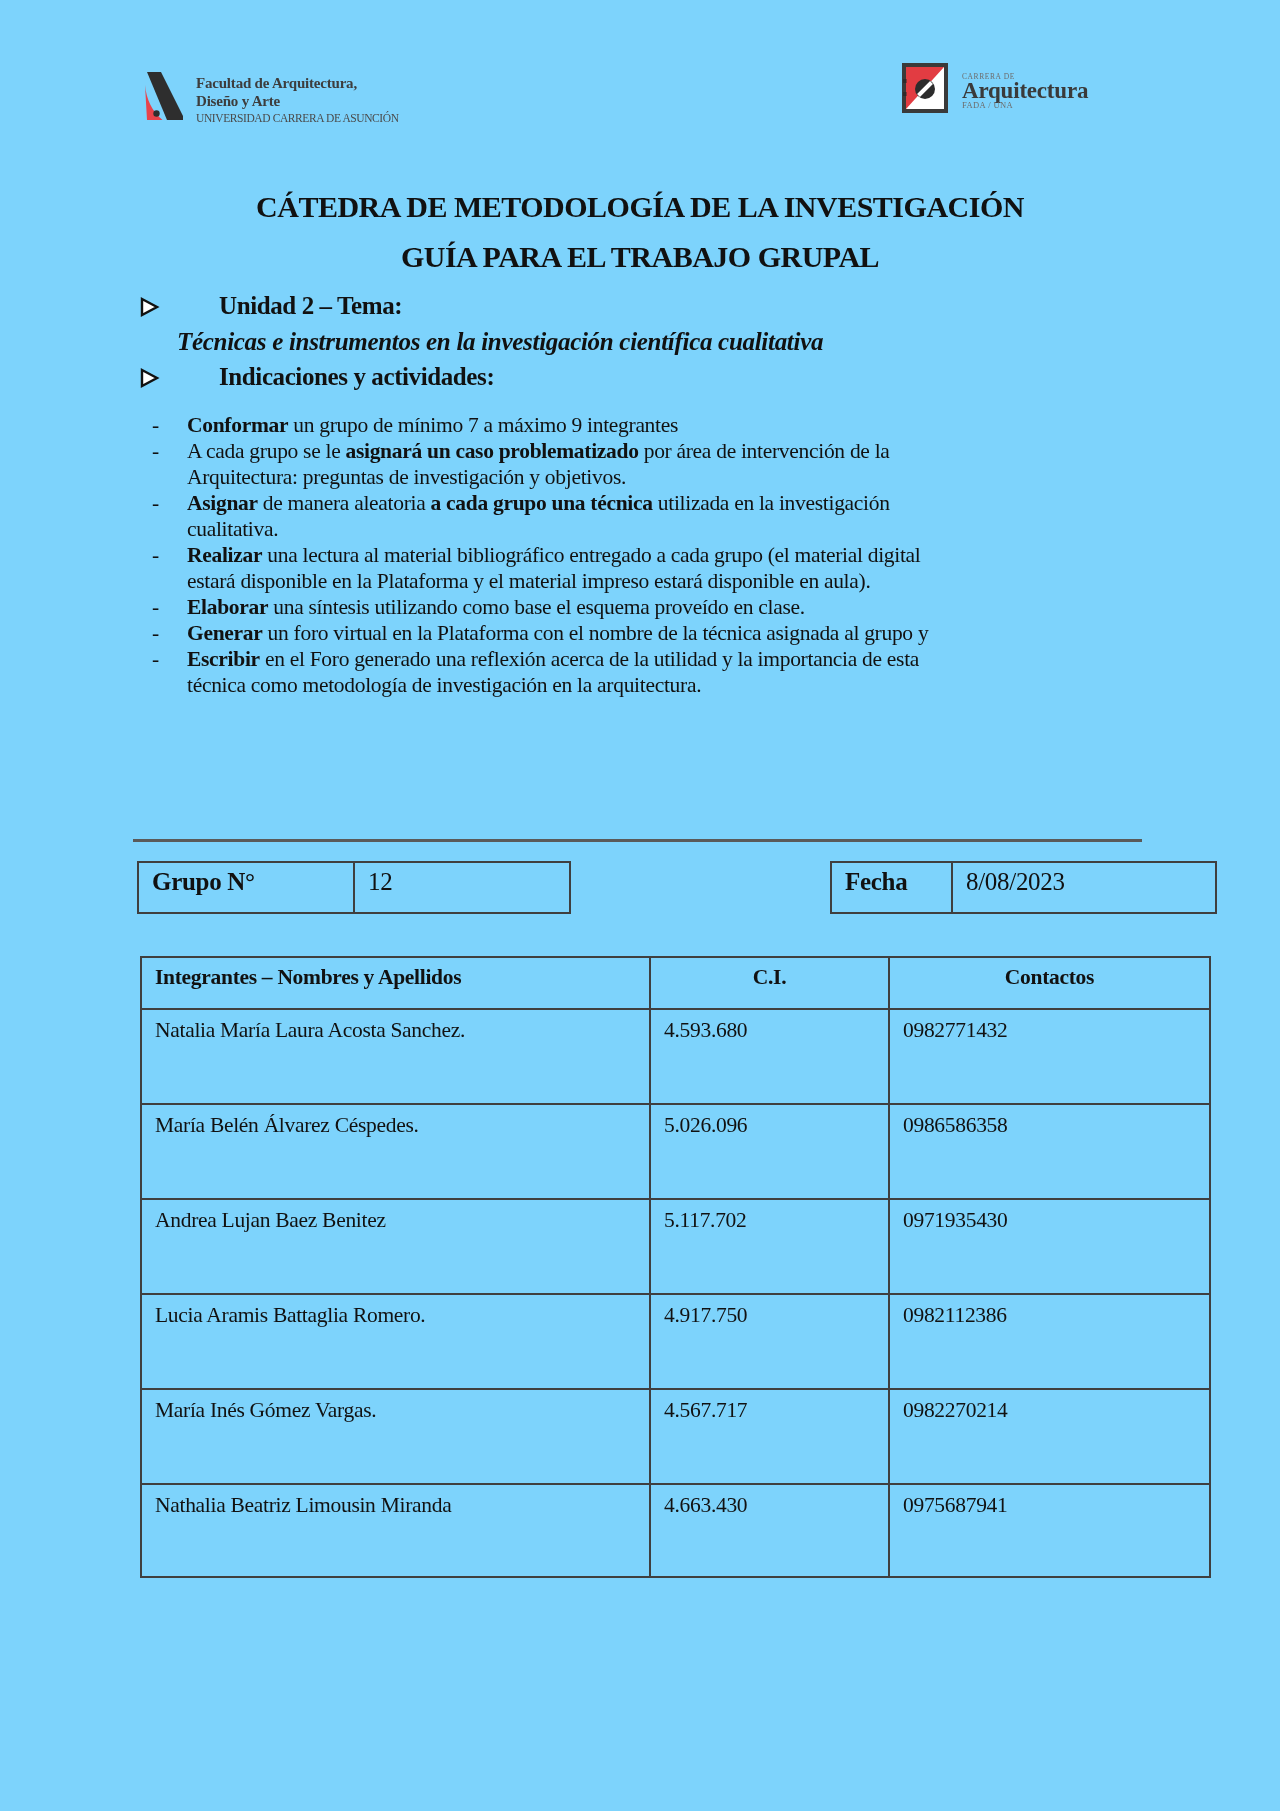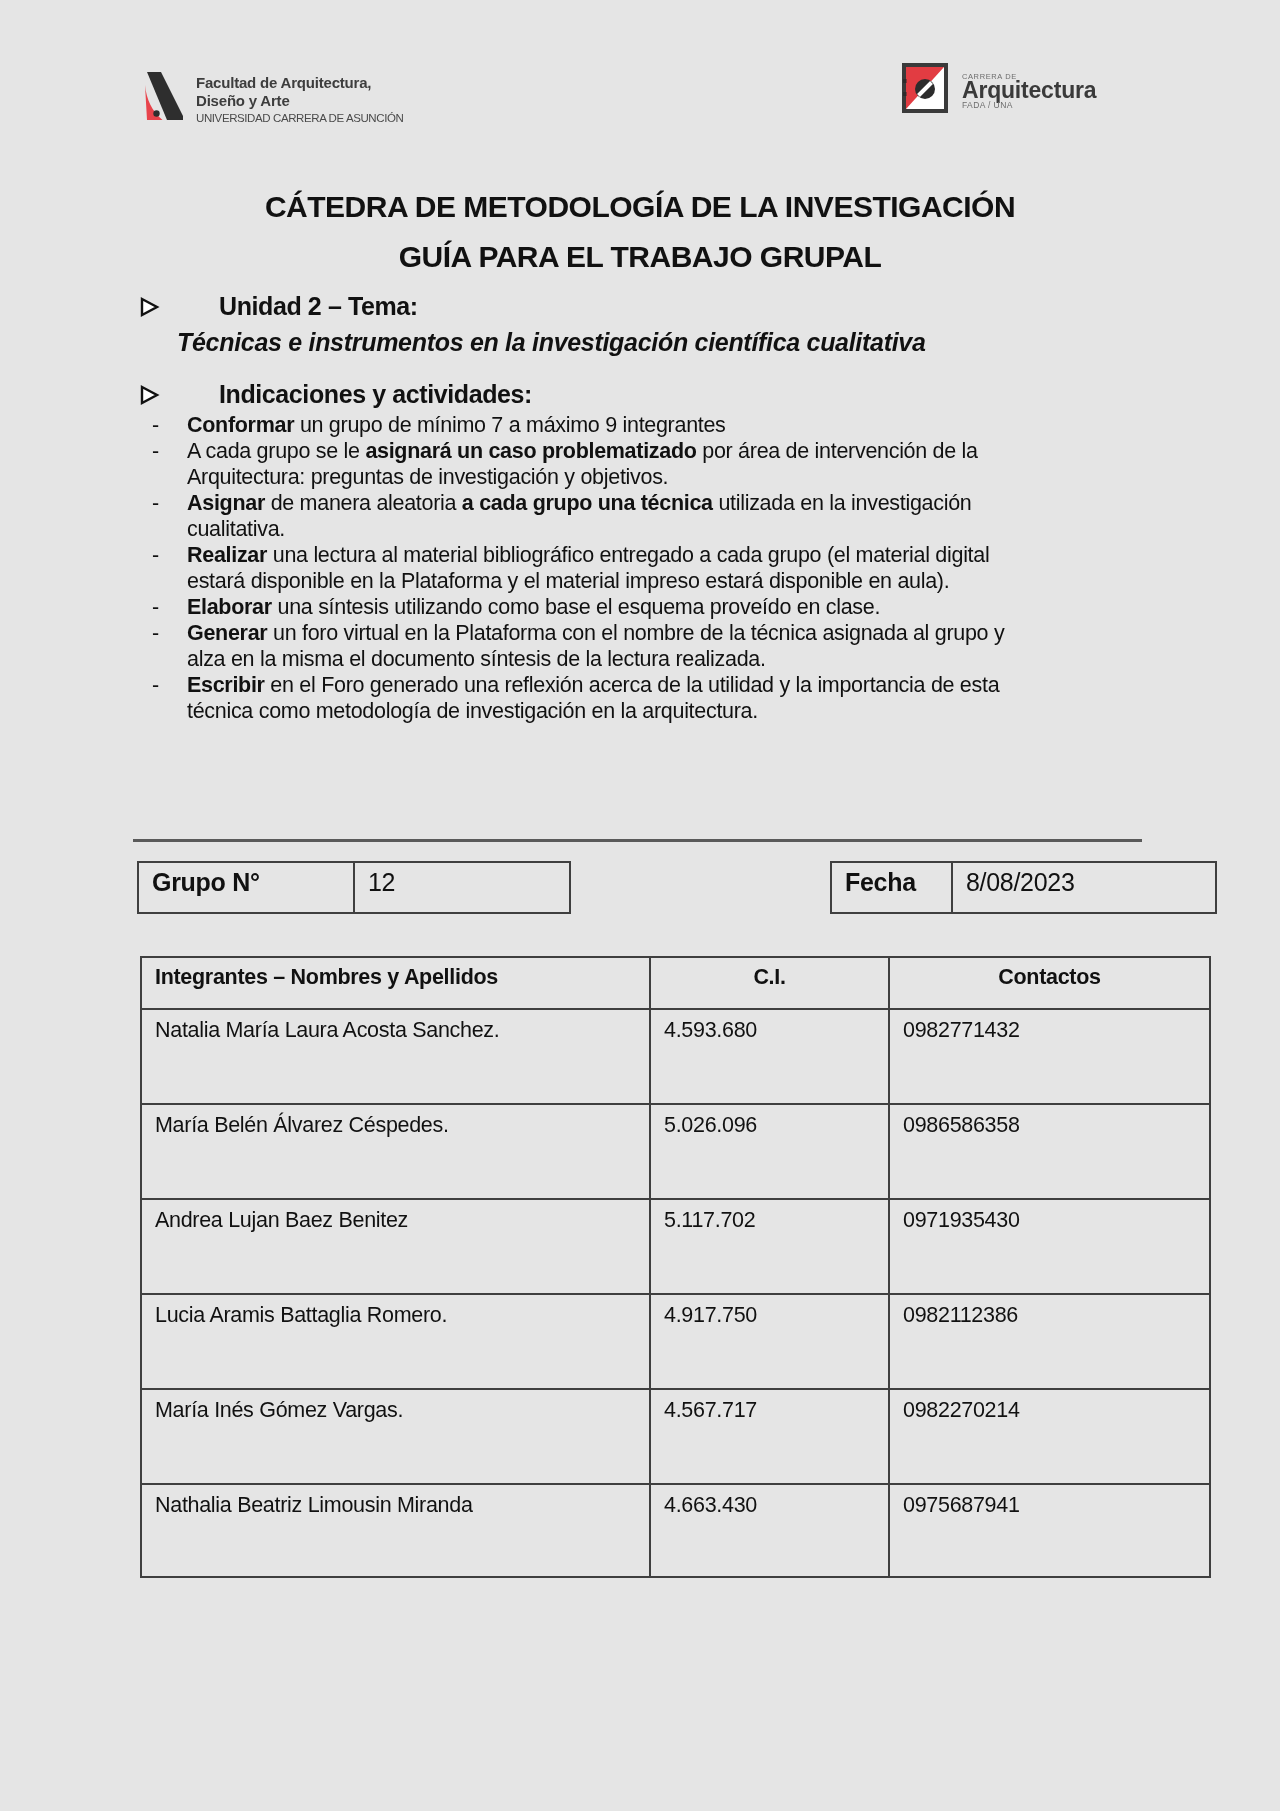--- a/index.html
+++ b/index.html
@@ -1,39 +1,39 @@
 <!DOCTYPE html>
 <html><head>
 <meta charset="utf-8">
 <style>
   html,body{margin:0;padding:0;background:#888;}
   .page{
-    position:relative;width:1280px;height:1811px;margin:0 auto;background:#e5e5e5;
-    font-family:Liberation Sans, sans-serif;color:#111;overflow:hidden;
+    position:relative;width:1280px;height:1811px;margin:0 auto;background:#7dd3fc;
+    font-family:Liberation Serif, serif;color:#111;overflow:hidden;
   }
   
   .logo-left{position:absolute;left:137px;top:72px;display:flex;align-items:flex-start;}
   .logo-left .mark{width:46px;height:48px;}
   .logo-left .ltext{margin-left:13px;padding-top:2px;}
   .lt1,.lt2{font-weight:bold;font-size:15px;line-height:18px;color:#3d3d3d;letter-spacing:-0.2px;}
   .lt3{font-size:11.5px;line-height:15px;color:#4a4a4a;letter-spacing:-0.4px;margin-top:1px;}
   .logo-right{position:absolute;left:902px;top:63px;display:flex;align-items:center;}
   .logo-right .mark{width:46px;height:50px;}
   .logo-right .rtext{margin-left:14px;padding-top:6px;}
   .rt1{font-size:7.5px;color:#6d6d6d;letter-spacing:0.6px;line-height:9px;}
   .rt2{font-size:23px;font-weight:bold;color:#3a3a3a;line-height:19px;letter-spacing:-0.2px;}
   .rt3{font-size:8.5px;color:#6d6d6d;line-height:11px;letter-spacing:0.4px;}
   
   .title1,.title2{position:absolute;left:0;width:100%;text-align:center;font-weight:bold;font-size:30px;letter-spacing:-0.5px;}
   .title1{top:190px;}
   .title2{top:240px;}
   
   .sec{position:absolute;left:140px;display:flex;align-items:flex-start;gap:44px;}
   .sec-unidad{top:292px;}
-  .sec-indic{top:380px;}
+  .sec-indic{top:363px;}
   .arrow{width:20px;height:22px;margin-top:4px;flex:0 0 auto;}
   .sec .h{font-weight:bold;font-size:25px;margin-left:15px;letter-spacing:-0.4px;}
   .theme{position:absolute;left:177px;top:328px;font-style:italic;font-weight:bold;font-size:25px;letter-spacing:-0.3px;}
   
   .dash-list{position:absolute;left:152px;top:412px;width:980px;font-size:21.5px;line-height:26px;letter-spacing:-0.3px;}
   .dash-item{display:flex;}
   .dash{flex:0 0 35px;}
   .dash-text{flex:1 1 auto;}
   .b{font-weight:bold;}
   
@@ -127,21 +127,21 @@
     <div class="dash-item">
       <span class="dash">-</span>
       <div class="dash-text"><span class="b">Realizar</span><span> una lectura al material bibliográfico entregado a cada grupo (el material digital</span><br><span>estará disponible en la Plataforma y el material impreso estará disponible en aula).</span></div>
     </div>
     <div class="dash-item">
       <span class="dash">-</span>
       <div class="dash-text"><span class="b">Elaborar</span><span> una síntesis utilizando como base el esquema proveído en clase.</span></div>
     </div>
     <div class="dash-item">
       <span class="dash">-</span>
-      <div class="dash-text"><span class="b">Generar</span><span> un foro virtual en la Plataforma con el nombre de la técnica asignada al grupo y</span><br><span>alza en la misma el documento síntesis de la lectura realizada.</span></div>
+      <div class="dash-text"><span class="b">Generar</span><span> un foro virtual en la Plataforma con el nombre de la técnica asignada al grupo y</span><br></div>
     </div>
     <div class="dash-item">
       <span class="dash">-</span>
       <div class="dash-text"><span class="b">Escribir</span><span> en el Foro generado una reflexión acerca de la utilidad y la importancia de esta</span><br><span>técnica como metodología de investigación en la arquitectura.</span></div>
     </div>
   </div>
 
   <div class="divider"></div>
 
   <table class="mini mini-grupo">

